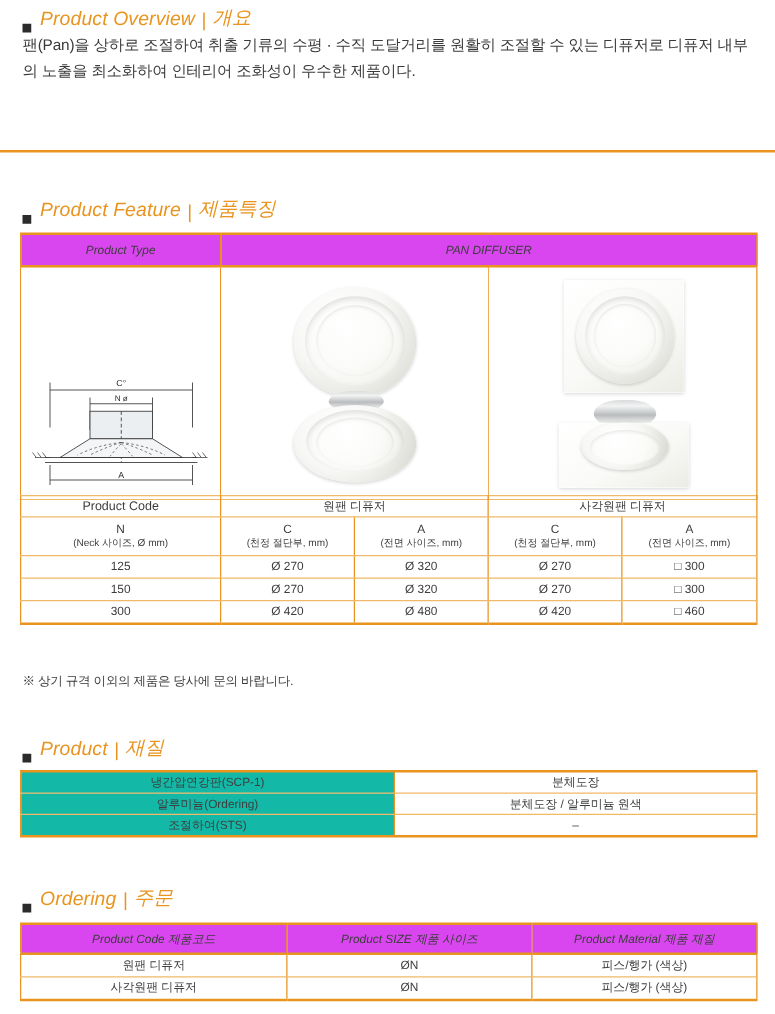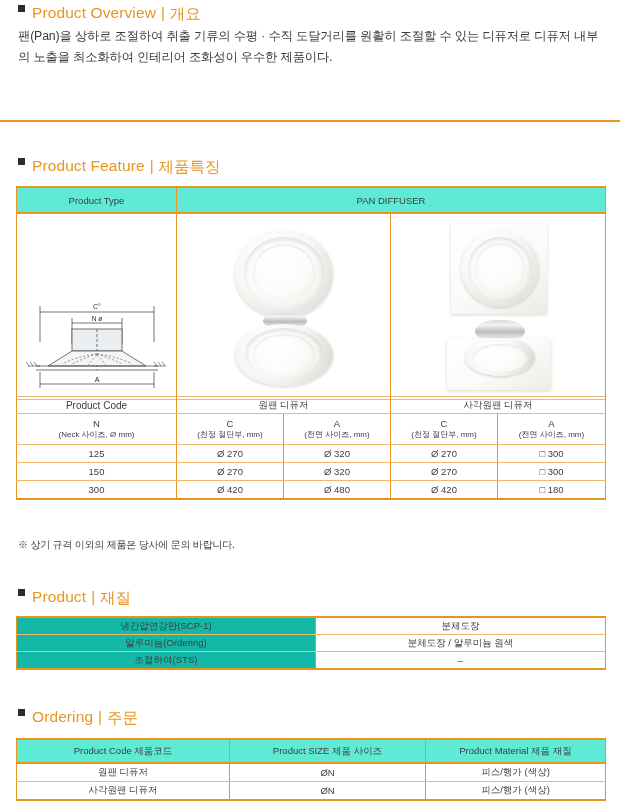--- a/index.html
+++ b/index.html
@@ -14,22 +14,23 @@
     color: #333333;
     overflow: hidden;
     position: relative;
   }
   .page { position: relative; width: 620px; height: 811px; }
 
   
   .sec-head {
     position: absolute;
     display: flex;
-    align-items: flex-start;
+    align-items: flex-end;
     white-space: nowrap;
+    font-style: italic;
   }
   .sec-bullet {
     width: 7px; height: 7px;
     background: #2b2b2b;
     margin-right: 7px;
     flex: 0 0 auto;
     position: relative;
     top: 1px;
   }
   .sec-en {
@@ -79,25 +80,26 @@
     border-top: 1px solid #f0b96a;
     border-bottom: 1px solid #f0b96a;
     font-weight: normal;
     text-align: center;
     vertical-align: middle;
     font-size: 9.5px;
     color: #3d3d3d;
     padding: 0;
   }
   .hdr-band {
-    background: #5eead4;
+    background: #d946ef;
     color: #e8941f;
     font-size: 10px;
     border-top: 2px solid #e8941f !important;
     border-bottom: 2px solid #e8941f !important;
+    font-style: italic;
   }
   .sub-hdr {
     color: #3d3d3d;
     font-size: 10px;
   }
   .code-cell {
     color: #e8941f;
     font-size: 9.5px;
   }
   .thickline-bottom { border-bottom: 2px solid #e8941f !important; }
@@ -331,21 +333,21 @@
         <td>Ø 270</td>
         <td>Ø 320</td>
         <td>Ø 270</td>
         <td>□ 300</td>
       </tr>
       <tr>
         <td class="code-cell thickline-bottom" style="height:17px;">300</td>
         <td class="thickline-bottom">Ø 420</td>
         <td class="thickline-bottom">Ø 480</td>
         <td class="thickline-bottom">Ø 420</td>
-        <td class="thickline-bottom">□ 180</td>
+        <td class="thickline-bottom">□ 460</td>
       </tr>
     </tbody>
   </table>
 
   <div class="note" style="top:538px;">※ 상기 규격 이외의 제품은 당사에 문의 바랍니다.</div>
 
   <div class="sec-head" style="left:18px; top:588px;">
     <span class="sec-bullet"></span>
     <span class="sec-en">Product</span>
     <span class="sec-sep">|</span>

